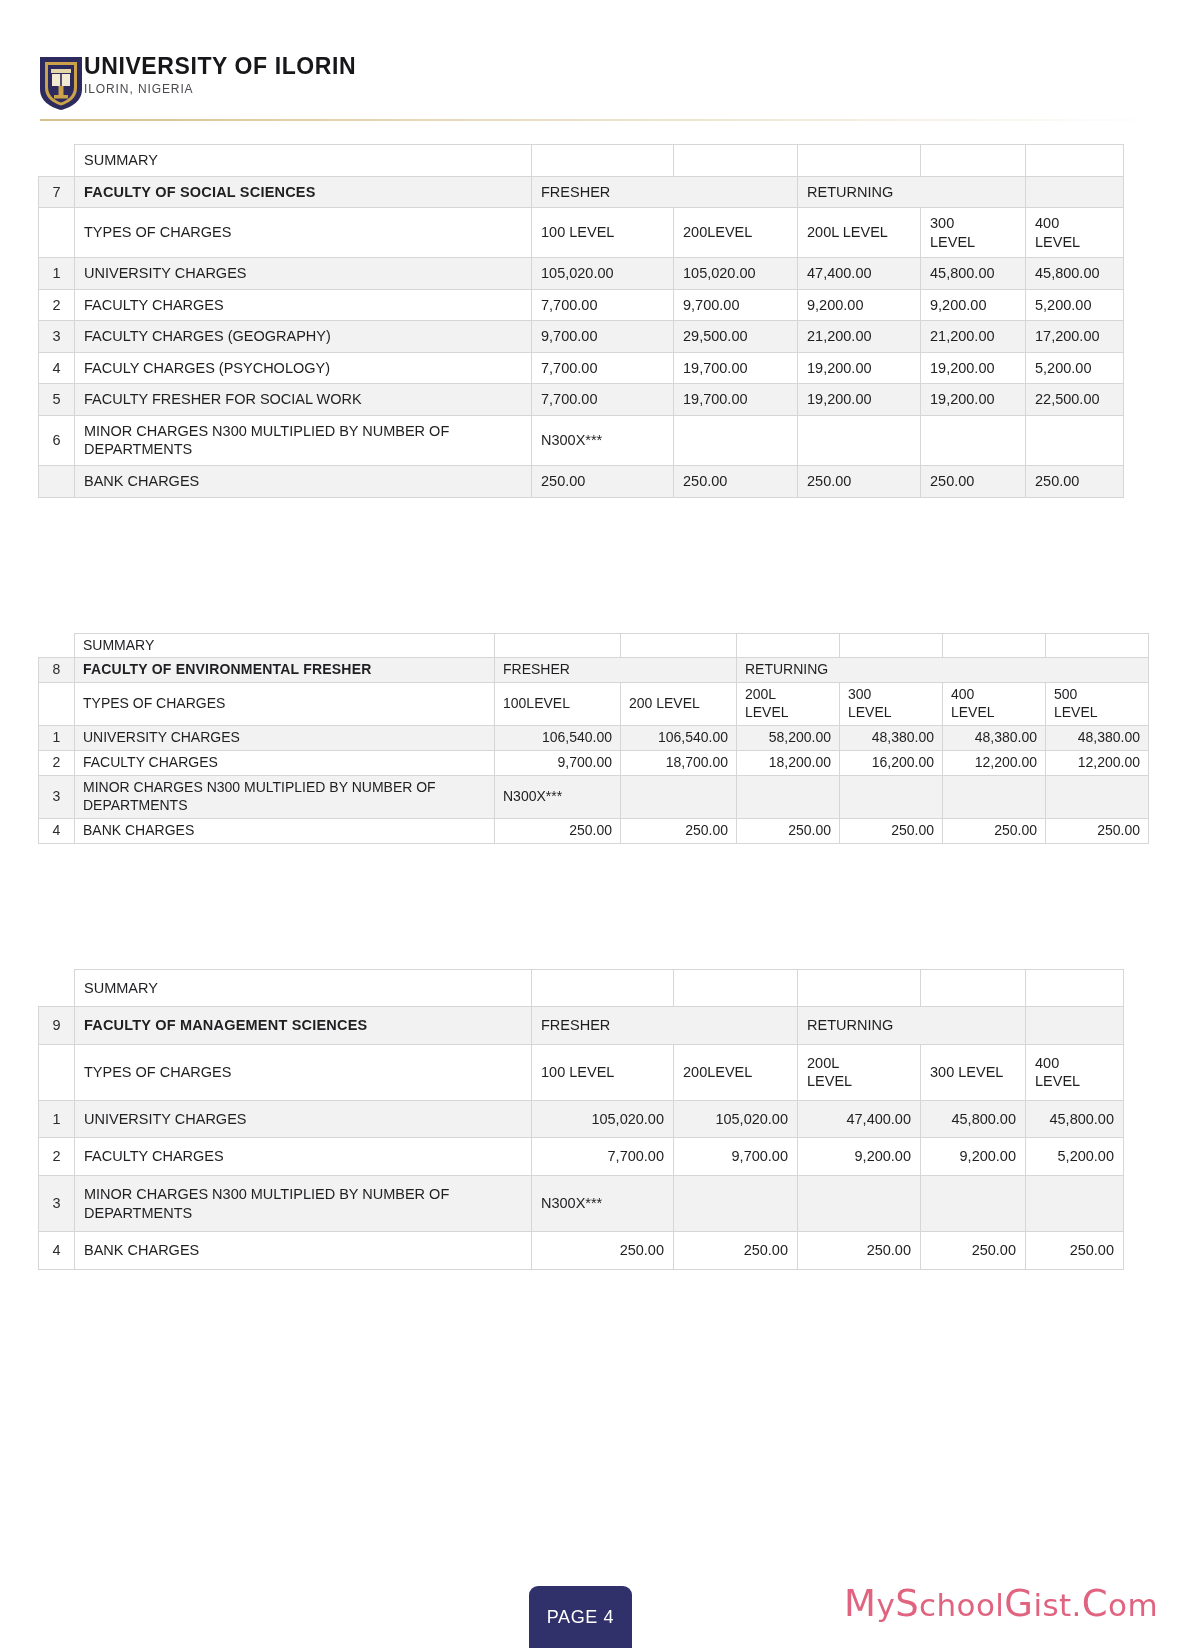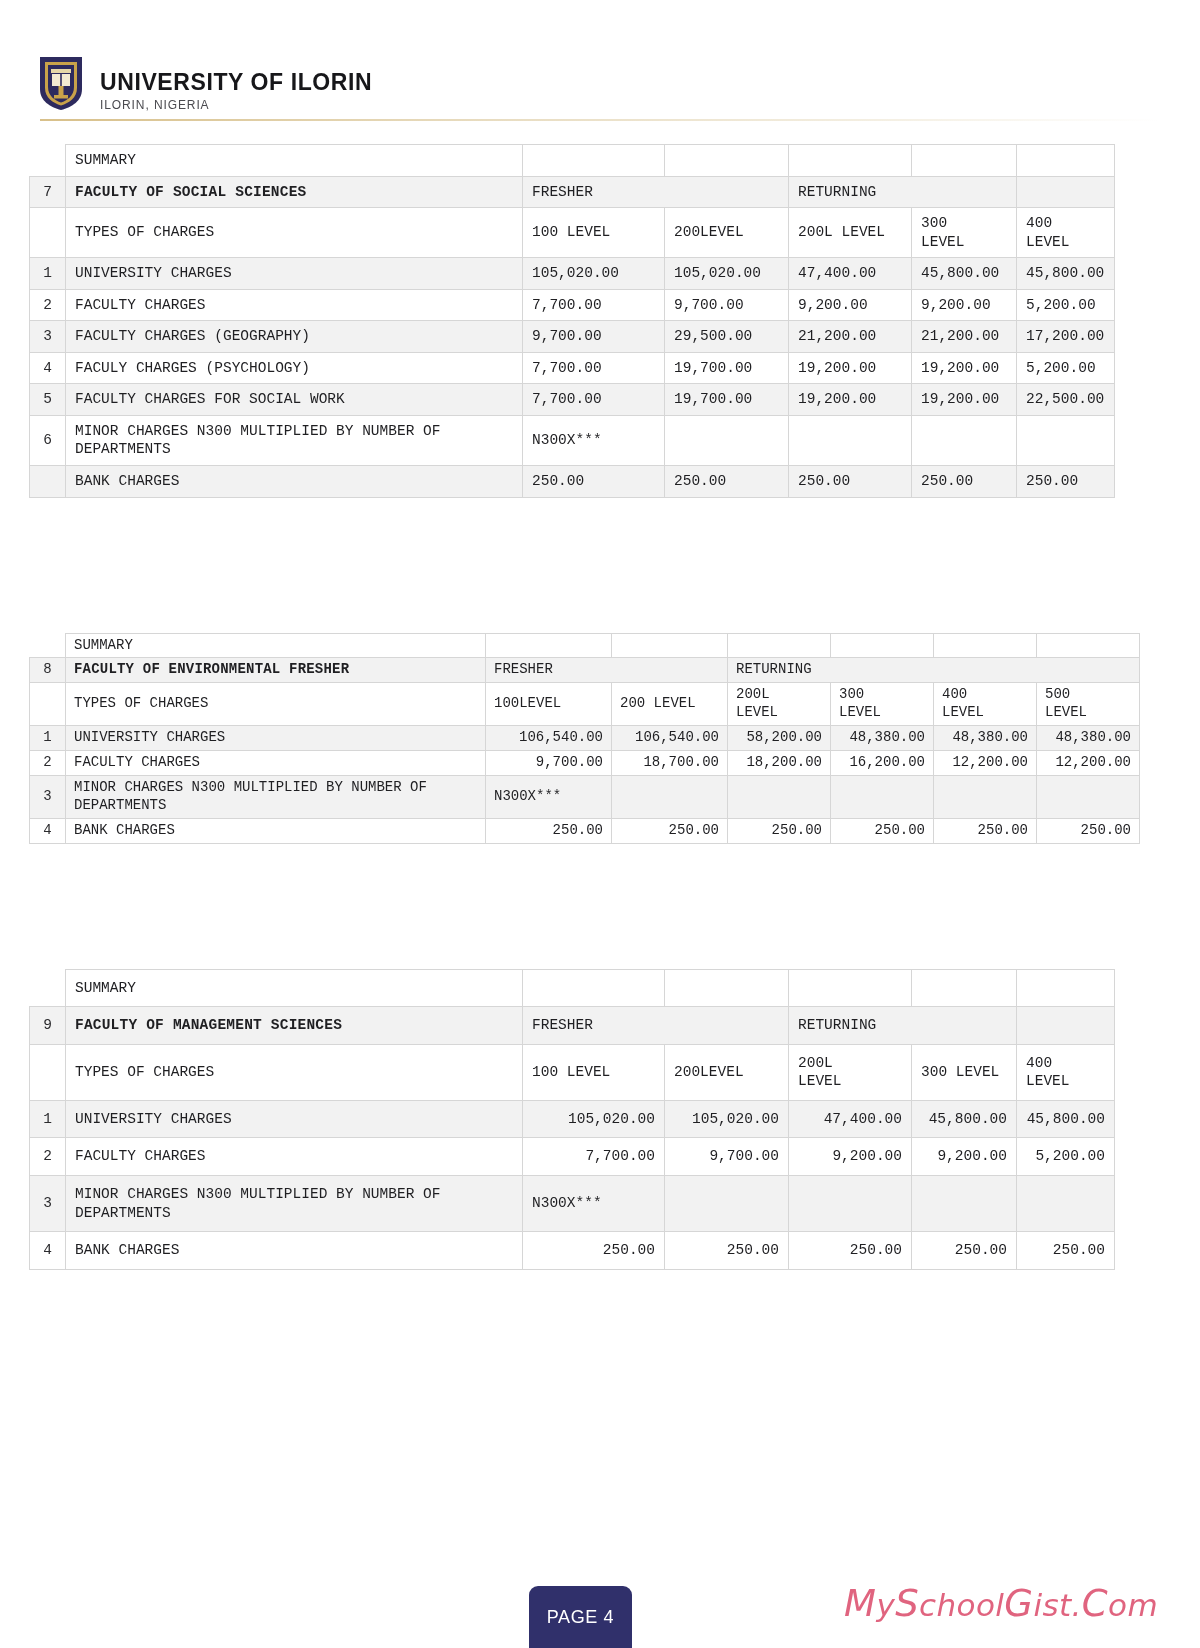--- a/index.html
+++ b/index.html
@@ -19,22 +19,21 @@
   
   .page-header {
     position: relative;
     padding: 55px 38px 0 38px;
     display: flex;
     align-items: flex-start;
     justify-content: space-between;
   }
   .brand {
     display: flex;
-    align-items: flex-end;
-    gap: 16px;
+    align-items: flex-start;
   }
   .crest {
     width: 46px;
     height: 56px;
     flex: none;
   }
   .brand-text { line-height: 1; }
   .brand-name {
     font-size: 23px;
     font-weight: bold;
@@ -62,21 +61,21 @@
     position: absolute;
     left: 40px;
     right: 40px;
     bottom: -10px;
     height: 2px;
     background: linear-gradient(to right, #d8c08a 0%, #e8dcc0 40%, #f2ecdd 70%, #ffffff 100%);
   }
   .header-wrap { position: relative; }
 
   
-  .table-block { padding: 0 29px; font-family: Liberation Mono, monospace; }
+  .table-block { padding: 0 38px; }
   .sheet {
     border-collapse: collapse;
     table-layout: fixed;
     width: 1085px;
     font-size: 14.5px;
     color: #1f1f22;
   }
   .sheet td {
     border: 1px solid #d6d6d6;
     padding: 6px 9px;
@@ -127,21 +126,20 @@
   }
   .watermark {
     position: absolute;
     right: 42px;
     bottom: 23px;
     color: #e0647f;
     font-size: 31px;
     letter-spacing: 0.4px;
     font-family: "DejaVu Sans", sans-serif;
     white-space: nowrap;
-    font-style: italic;
   }
   .watermark .cap { font-size: 37px; }
 </style>
 </head>
 <body>
 
 <div class="header-wrap">
   <div class="page-header">
     <div class="brand">
       <span class="crest">
@@ -233,21 +231,21 @@
           <td class="idx">4</td>
           <td class="label">FACULY CHARGES (PSYCHOLOGY)</td>
           <td class="num-left">7,700.00</td>
           <td class="num-left">19,700.00</td>
           <td class="num-left">19,200.00</td>
           <td class="num-left">19,200.00</td>
           <td class="num-left">5,200.00</td>
         </tr>
         <tr>
           <td class="idx shade">5</td>
-          <td class="label shade">FACULTY CHARGES FOR SOCIAL WORK</td>
+          <td class="label shade">FACULTY FRESHER FOR SOCIAL WORK</td>
           <td class="num-left shade">7,700.00</td>
           <td class="num-left shade">19,700.00</td>
           <td class="num-left shade">19,200.00</td>
           <td class="num-left shade">19,200.00</td>
           <td class="num-left shade">22,500.00</td>
         </tr>
         <tr>
           <td class="idx">6</td>
           <td class="label">MINOR CHARGES N300 MULTIPLIED BY NUMBER OF DEPARTMENTS</td>
           <td class="num-left">N300X***</td>

